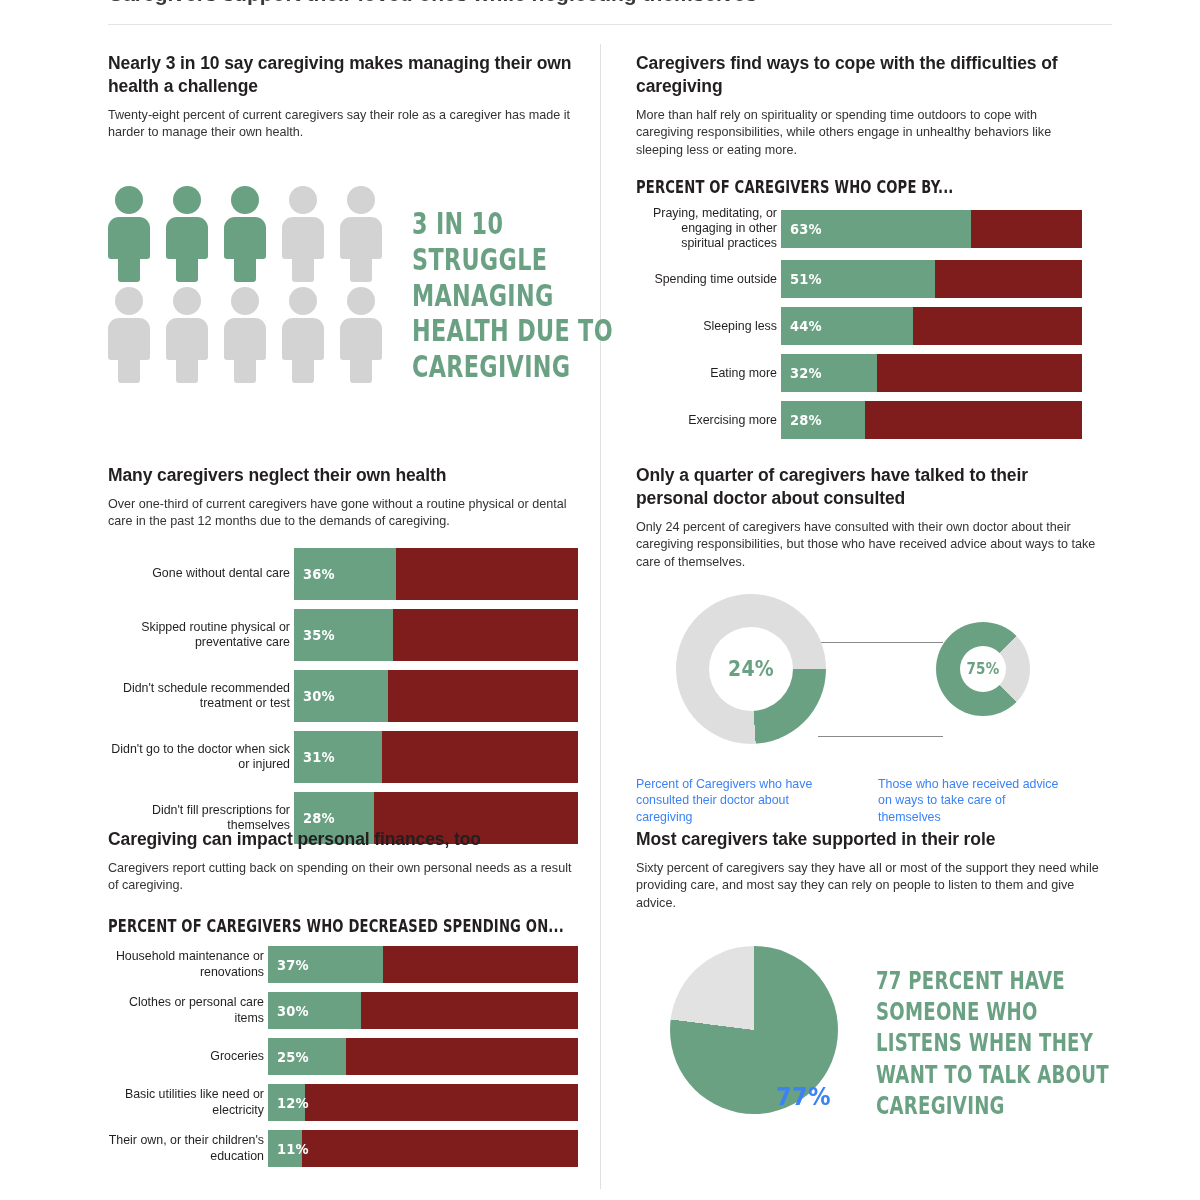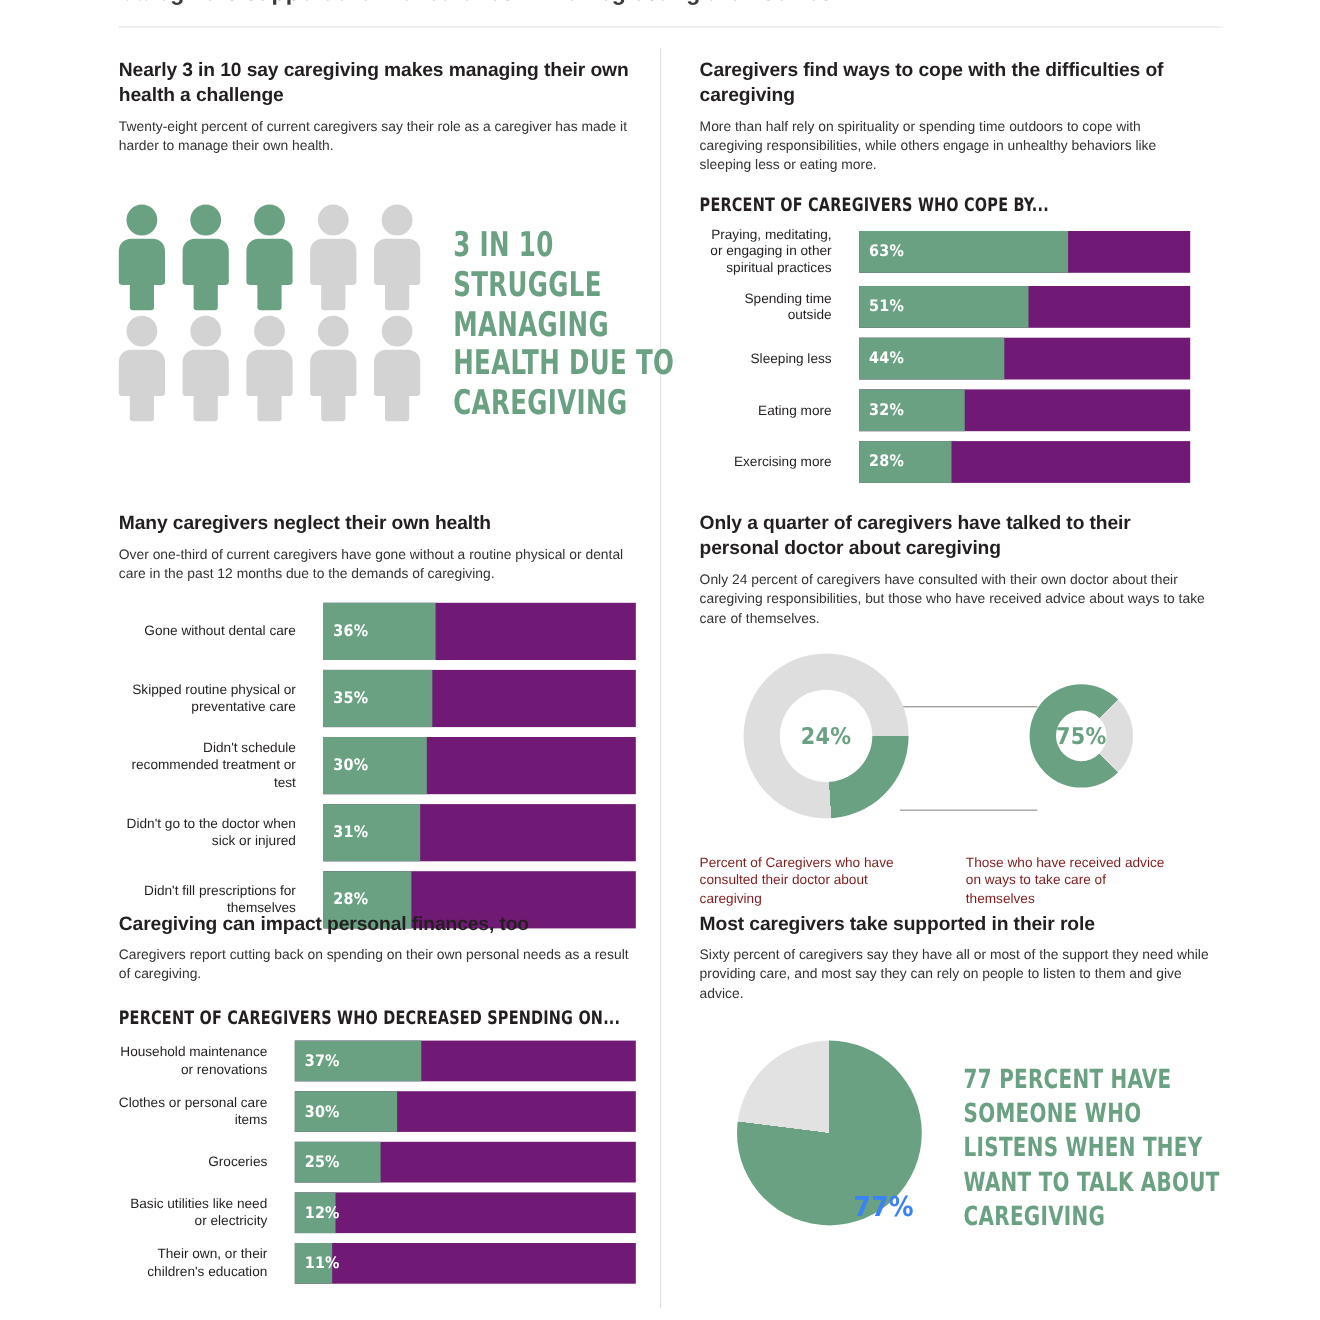--- a/index.html
+++ b/index.html
@@ -133,26 +133,26 @@
   .barrow {
     display: flex;
     align-items: center;
     margin-bottom: 9px;
   }
   .barlabel {
     font-size: 12.4px;
     line-height: 1.22;
     text-align: right;
     color: #231f20;
-    padding-right: 25px;
+    padding-right: 4px;
     flex: 0 0 auto;
   }
   .track {
     position: relative;
-    background: #701a75;
+    background: #7f1d1d;
     flex: 1 1 auto;
   }
   .fill {
     position: absolute;
     top: 0; left: 0; bottom: 0;
     background: #6ba183;
   }
   .barval {
     position: absolute;
     top: 50%;
@@ -194,21 +194,21 @@
   }
   .connector {
     position: absolute;
     height: 1px;
     background: #8a8a8a;
   }
   .donut-cap {
     position: absolute;
     font-size: 12.4px;
     line-height: 1.32;
-    color: #7f1d1d;
+    color: #3b82f6;
   }
 
   
   .pie-area { position: absolute; width: 470px; }
   .pie {
     position: absolute;
     width: 168px; height: 168px;
     border-radius: 50%;
   }
   .pie-val {
@@ -443,40 +443,40 @@
       <div class="barrow">
         <div class="barlabel">Exercising more</div>
         <div class="track">
           <div class="fill" style="width:28%"></div>
           <span class="barval">28%</span>
         </div>
       </div>
     </div>
 
     <div class="section" style="top:420px;left:36px;width:462px;">
-      <h2 class="sec-title">Only a quarter of caregivers have talked to their personal doctor about caregiving</h2>
+      <h2 class="sec-title">Only a quarter of caregivers have talked to their personal doctor about consulted</h2>
       <p class="sec-sub">Only 24 percent of caregivers have consulted with their own doctor about their caregiving responsibilities, but those who have received advice about ways to take care of themselves.</p>
     </div>
 
     <div class="donut-area" style="top:540px;left:36px;">
 
       <div class="connector" style="top:58px;left:182px;width:125px;"></div>
       <div class="connector" style="top:152px;left:182px;width:125px;"></div>
 
       <div class="donut" style="top:10px;left:40px;width:150px;height:150px;
                   background: conic-gradient(from 90deg, #6ba183 0 24%, #dedede 24% 100%);">
         <div class="hole" style="top:33px;left:33px;width:84px;height:84px;">
           <span class="donut-val" style="font-size:21px;">24%</span>
         </div>
       </div>
 
       <div class="donut" style="top:38px;left:300px;width:94px;height:94px;
                   background: conic-gradient(from 45deg, #dedede 0 25%, #6ba183 25% 100%);">
         <div class="hole" style="top:24px;left:24px;width:46px;height:46px;">
-          <span class="donut-val" style="font-size:21px;">75%</span>
+          <span class="donut-val" style="font-size:15px;">75%</span>
         </div>
       </div>
 
       <div class="donut-cap" style="top:192px;left:0px;width:190px;">Percent of Caregivers who have consulted their doctor about caregiving</div>
       <div class="donut-cap" style="top:192px;left:242px;width:190px;">Those who have received advice on ways to take care of themselves</div>
     </div>
 
     <div class="section" style="top:784px;left:36px;width:470px;">
       <h2 class="sec-title">Most caregivers take supported in their role</h2>
       <p class="sec-sub">Sixty percent of caregivers say they have all or most of the support they need while providing care, and most say they can rely on people to listen to them and give advice.</p>

